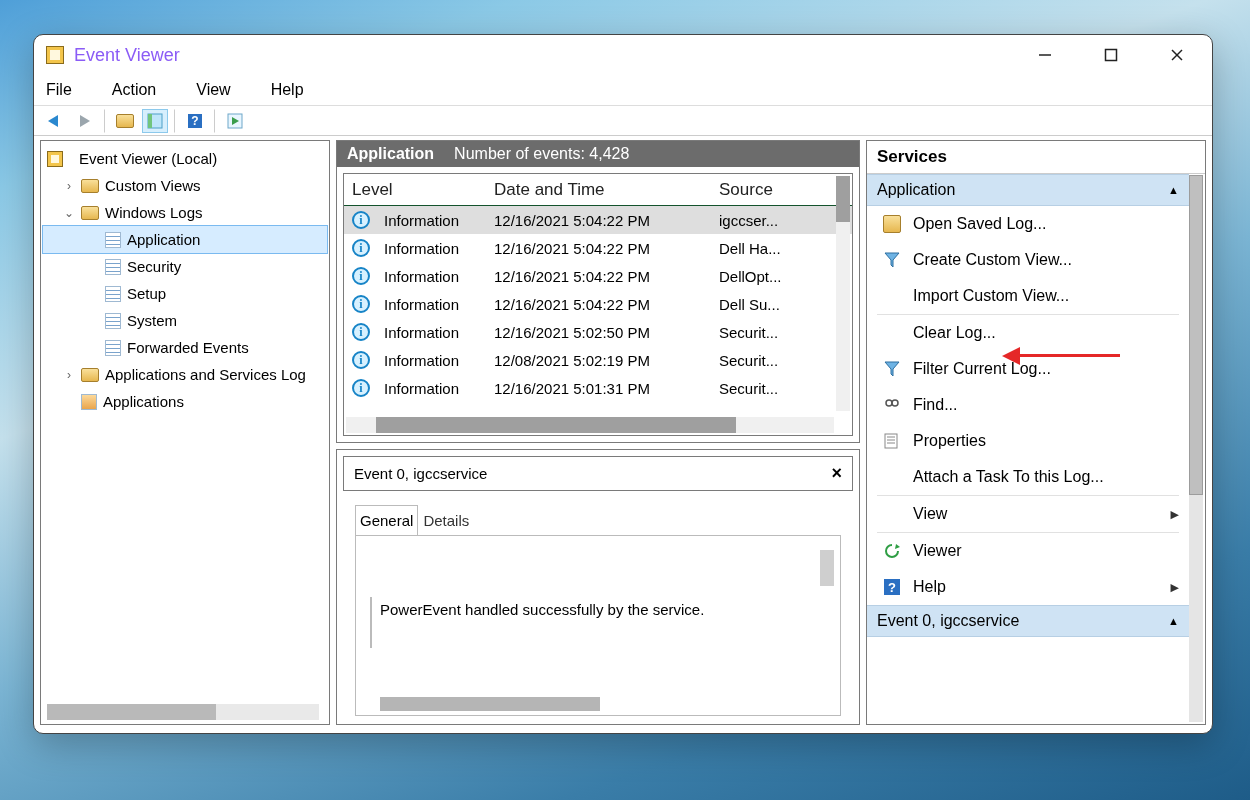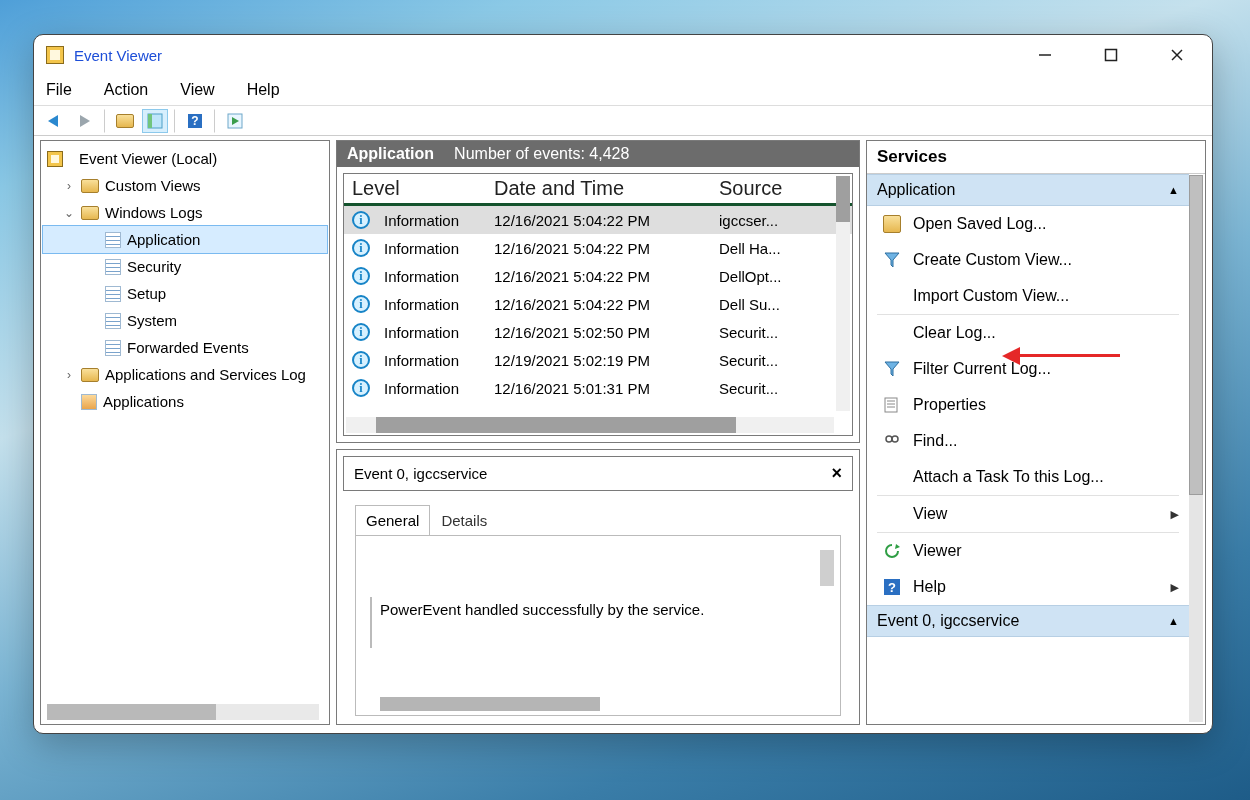--- a/index.html
+++ b/index.html
@@ -11,26 +11,26 @@
   .window {
     position: absolute; left: 33px; top: 34px; width: 1180px; height: 700px;
     background: #fff; border: 1px solid #444; border-radius: 10px;
     box-shadow: 0 10px 36px rgba(0,0,0,0.25);
     display: flex; flex-direction: column;
   }
   
   .titlebar { height: 40px; display: flex; align-items: center; padding: 0 6px 0 12px; }
   .title-icon { width: 18px; height: 18px; margin-right: 10px; background: #f3c54b; border: 1px solid #8a6b1b; position:relative; }
   .title-icon::after{content:"";position:absolute;inset:3px;background:#fff8de;}
-  .title-text { font-size: 15px; color: #1d4ed8; }
+  .title-text { font-size: 18px; color: #8b5cf6; }
   .win-controls { margin-left: auto; display: flex; gap: 28px; padding-right: 10px;}
   .wc { width: 38px; height: 30px; display:flex; align-items:center; justify-content:center; color:#222; }
   .wc svg { width:14px; height:14px; }
   
-  .menubar { height: 30px; display: flex; align-items: center; padding: 0 12px; gap: 32px; font-size:16px; }
+  .menubar { height: 30px; display: flex; align-items: center; padding: 0 12px; gap: 40px; font-size:16px; }
   .menubar span { cursor: default; }
   .menuline{height:1px;background:#ddd;}
   
   .toolbar { height: 30px; display:flex; align-items:center; padding: 2px 8px; gap:4px; border-bottom:1px solid #ccc;}
   .tbtn{ width:26px;height:24px;display:flex;align-items:center;justify-content:center;border:1px solid transparent;}
   .tbtn.sep{border-left:1px solid #ccc; width:0;padding:0;margin:0 2px;}
   
   .content { flex:1; display:flex; gap:6px; padding:4px 6px 8px 6px; overflow:hidden;}
   .pane { border:1px solid #7a7a7a; background:#fff; display:flex; flex-direction:column; overflow:hidden;}
   .tree-pane { width:290px; padding:4px 2px; font-size:15px; position:relative;}
@@ -40,38 +40,38 @@
   .log-icon{width:16px;height:16px;background:repeating-linear-gradient(#fff,#fff 3px,#7aa3cc 3px,#7aa3cc 4px);border:1px solid #9fb9d2;display:inline-block;}
   .twist{width:12px;text-align:center;color:#666;font-size:12px;}
   .selected{background:#d6ecff;outline:1px solid #7abaf0;}
   .tree-scroll{position:absolute;left:6px;right:10px;bottom:4px;height:16px;background:#e9e9e9;}
   .tree-scroll div{position:absolute;left:0;top:0;height:100%;width:62%;background:#b9b9b9;}
   
   .center-pane{ flex:1; border:none; gap:6px;}
   .list-pane{ border:1px solid #7a7a7a; flex:1.1; display:flex;flex-direction:column;}
   .list-header{background:#6c6c6c;color:#fff;padding:4px 10px;font-size:16px;display:flex;gap:20px;align-items:center;}
   .list-body{border:1px solid #7a7a7a; margin:6px;flex:1;display:flex;flex-direction:column;overflow:hidden;position:relative;}
-  .cols{display:flex;font-size:20px;color:#222;border-bottom:3px solid #14532d;height:32px;align-items:center;}
+  .cols{display:flex;font-size:17px;color:#222;border-bottom:1px solid #14532d;height:32px;align-items:center;}
   .col-level{width:150px;padding-left:8px;}
   .col-date{width:225px;}
   .col-src{flex:1;padding-right:18px;}
   .rows{flex:1;overflow:hidden;font-size:15px;}
   .row{display:flex;height:28px;align-items:center;}
   .row.sel{background:#dedede;}
   .iicon{width:18px;height:18px;border-radius:50%;background:#d7f1ff;border:2px solid #1784c7;margin:0 6px 0 8px;position:relative;}
   .iicon::after{content:"i";position:absolute;inset:0;display:flex;align-items:center;justify-content:center;color:#1784c7;font-weight:bold;font-family:Georgia,serif;font-size:12px;}
   .vscroll{position:absolute;right:2px;top:2px;bottom:24px;width:14px;background:#f0f0f0;}
   .vscroll div{position:absolute;left:0;top:0;width:100%;height:46px;background:#9f9f9f;}
   .hscroll{position:absolute;left:2px;right:18px;bottom:2px;height:16px;background:#f0f0f0;}
   .hscroll div{position:absolute;left:30px;top:0;height:100%;width:360px;background:#9f9f9f;}
   
   .detail-pane{border:1px solid #7a7a7a;flex:1;display:flex;flex-direction:column;}
   .detail-head{display:flex;align-items:center;justify-content:space-between;padding:6px 10px;border:1px solid #7a7a7a;margin:6px;font-size:15px;}
   .tabs{display:flex;gap:0;margin:8px 18px 0;}
-  .tab{padding:6px 10px;border:1px solid #bbb;border-bottom:none;font-size:15px;background:#fff;}
+  .tab{padding:6px 4px;border:1px solid #bbb;border-bottom:none;font-size:15px;background:#fff;}
   .tab.inactive{border-color:transparent;color:#333;}
   .detail-body{border:1px solid #bbb;margin:0 18px 8px;flex:1;padding:16px 14px;font-size:15px;position:relative;}
   .detail-text{border-left:2px solid #bbb;padding:4px 8px 30px;margin-top:45px;}
   .detail-scroll{position:absolute;right:6px;top:14px;width:14px;height:36px;background:#cfcfcf;}
   .detail-hscroll{position:absolute;left:24px;bottom:4px;height:14px;width:220px;background:#b5b5b5;}
   
   .actions-pane{ width:340px; position:relative;}
   .actions-title{padding:6px 10px;font-size:17px;font-weight:600;border-bottom:1px solid #ccc;}
   .act-scroll{position:absolute;right:2px;top:34px;bottom:2px;width:14px;background:#e5e5e5;}
   .act-scroll div{position:absolute;left:0;top:0;width:100%;height:320px;background:#bfbfbf;border:1px solid #9c9c9c;}
@@ -258,21 +258,21 @@
               </div>
               <div class="row">
                 <span class="iicon"></span>
                 <span class="col-level" style="width:118px;">Information</span>
                 <span class="col-date">12/16/2021 5:02:50 PM</span>
                 <span class="col-src">Securit...</span>
               </div>
               <div class="row">
                 <span class="iicon"></span>
                 <span class="col-level" style="width:118px;">Information</span>
-                <span class="col-date">12/19/2021 5:02:19 PM</span>
+                <span class="col-date">12/08/2021 5:02:19 PM</span>
                 <span class="col-src">Securit...</span>
               </div>
               <div class="row">
                 <span class="iicon"></span>
                 <span class="col-level" style="width:118px;">Information</span>
                 <span class="col-date">12/16/2021 5:01:31 PM</span>
                 <span class="col-src">Securit...</span>
               </div>
             </div>
           <div class="vscroll">
@@ -327,36 +327,36 @@
             <span>Clear Log...</span>
           </div>
         <div class="act-item">
             <span class="aicon"><svg width="18" height="18">
                 <polygon points="2,2 16,2 10,9 10,16 8,14 8,9" fill="#6eb3e4" stroke="#2d6fa0"></polygon>
               </svg></span>
             <span>Filter Current Log...</span>
           </div>
         <div class="act-item">
             <span class="aicon"><svg width="18" height="18">
+                <circle cx="6" cy="7" r="3" fill="none" stroke="#555" stroke-width="1.5"></circle>
+                <circle cx="12" cy="7" r="3" fill="none" stroke="#555" stroke-width="1.5"></circle>
+                <line x1="9" y1="7" x2="9" y2="7" stroke="#555"></line>
+              </svg></span>
+            <span>Find...</span>
+          </div>
+        <div class="act-item">
+            <span class="aicon"><svg width="18" height="18">
                 <rect x="2" y="2" width="12" height="14" fill="#fff" stroke="#888"></rect>
                 <line x1="4" y1="5" x2="12" y2="5" stroke="#888"></line>
                 <line x1="4" y1="8" x2="12" y2="8" stroke="#888"></line>
                 <line x1="4" y1="11" x2="12" y2="11" stroke="#888"></line>
               </svg></span>
             <span>Properties</span>
           </div>
         <div class="act-item">
-            <span class="aicon"><svg width="18" height="18">
-                <circle cx="6" cy="7" r="3" fill="none" stroke="#555" stroke-width="1.5"></circle>
-                <circle cx="12" cy="7" r="3" fill="none" stroke="#555" stroke-width="1.5"></circle>
-                <line x1="9" y1="7" x2="9" y2="7" stroke="#555"></line>
-              </svg></span>
-            <span>Find...</span>
-          </div>
-        <div class="act-item">
             <span class="aicon"></span>
             <span>Attach a Task To this Log...</span>
           </div>
         <div class="act-sep"></div>
         <div class="act-item">
             <span class="aicon"></span>
             <span>View</span>
             <span class="chev">▶</span>
           </div>
         <div class="act-sep"></div>

